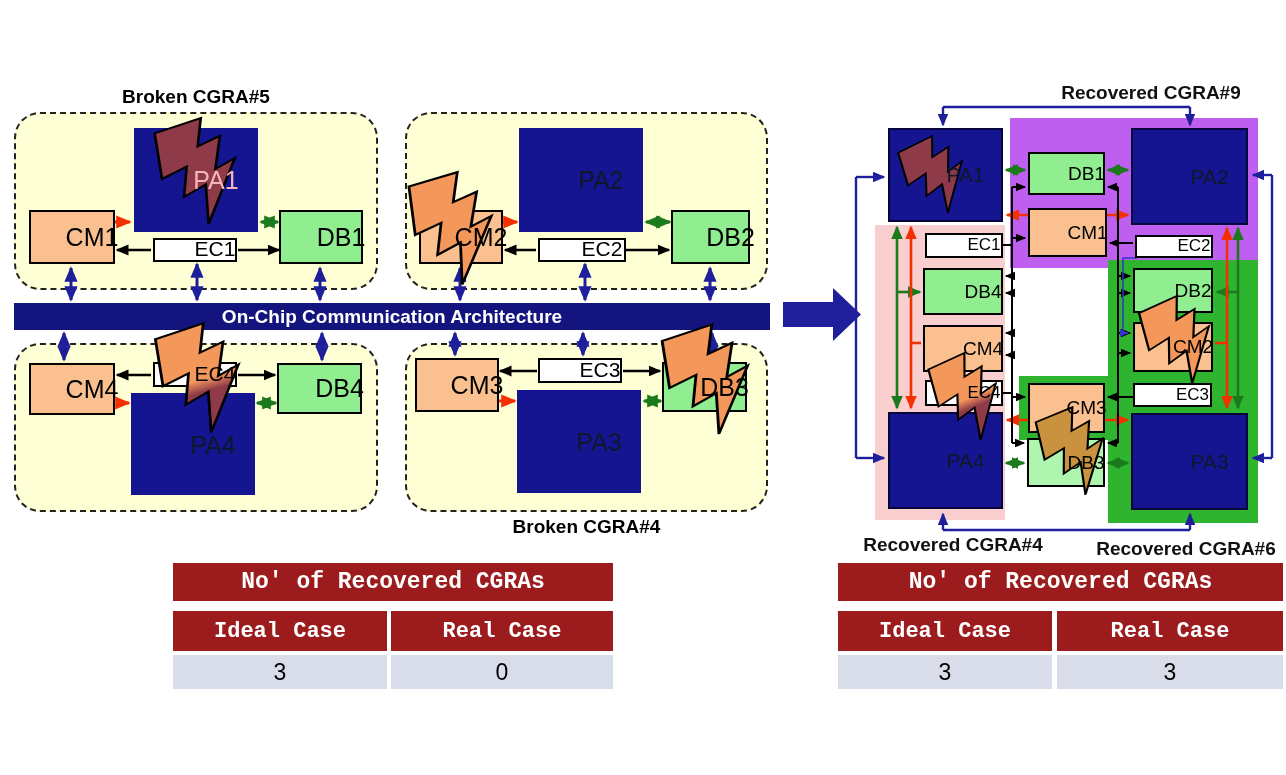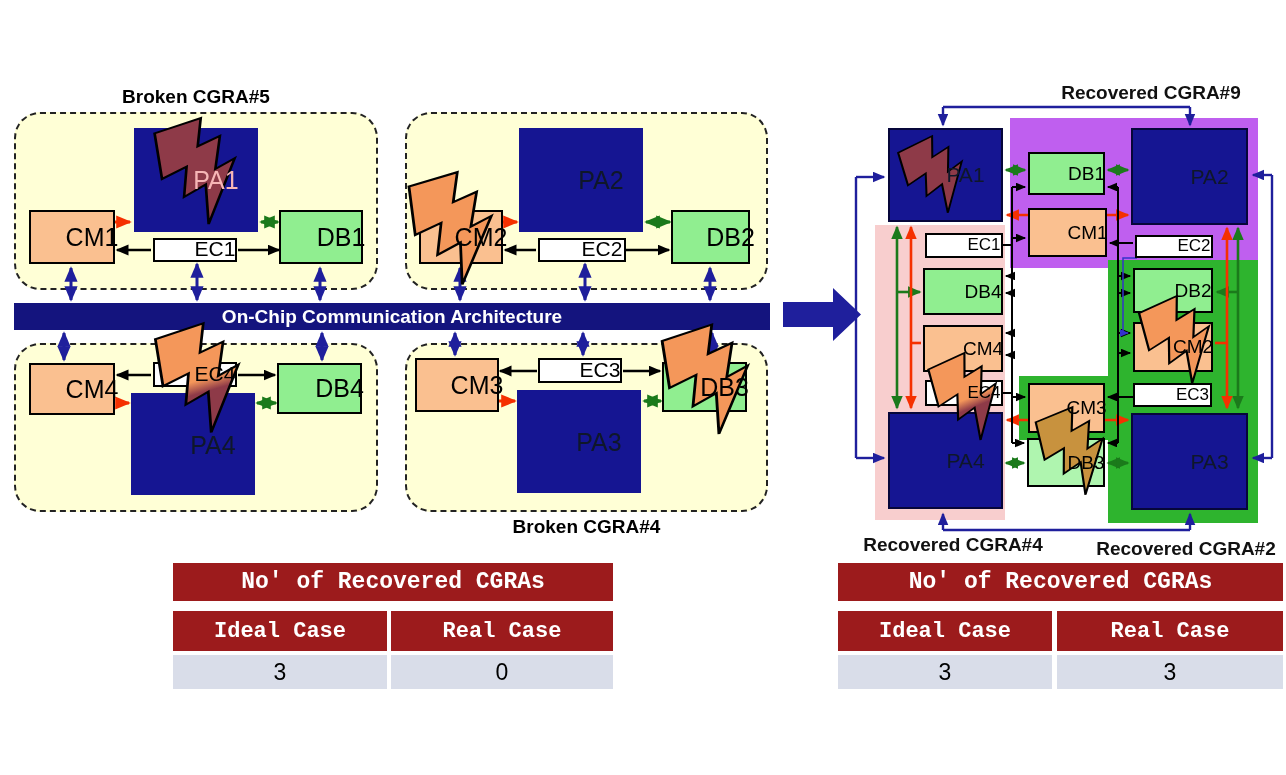--- a/index.html
+++ b/index.html
@@ -42,21 +42,21 @@
 
   <div class="bus" style="left:14px;top:303px;width:756px;height:27px">On-Chip Communication Architecture</div>
 
   <div class="region" style="left:1010px;top:118px;width:248px;height:150px;background:#BF5FEF"></div>
   <div class="region" style="left:875px;top:225px;width:130px;height:295px;background:#F8CECE"></div>
   <div class="region" style="left:1108px;top:260px;width:150px;height:263px;background:#2EB42E"></div>
   <div class="region" style="left:1019px;top:376px;width:93px;height:64px;background:#2EB42E"></div>
 
   <div class="rec-label" style="left:1040px;top:82px;width:222px">Recovered  CGRA#9</div>
   <div class="rec-label" style="left:842px;top:534px;width:222px">Recovered CGRA#4</div>
-  <div class="rec-label" style="left:1088px;top:538px;width:196px">Recovered  CGRA#2</div>
+  <div class="rec-label" style="left:1088px;top:538px;width:196px">Recovered  CGRA#6</div>
 
   <svg class="layer" id="arrows" width="1286" height="775">
     <defs>
       <marker id="mN" markerWidth="6" markerHeight="5" refX="4.6" refY="2.2" orient="auto" markerUnits="strokeWidth">
           <path d="M0,0 L5.2,2.2 L0,4.4 Z" fill="#1F1F9C"></path>
         </marker>
       <marker id="mG" markerWidth="6" markerHeight="5" refX="4.6" refY="2.2" orient="auto" markerUnits="strokeWidth">
           <path d="M0,0 L5.2,2.2 L0,4.4 Z" fill="#1B7A1B"></path>
         </marker>
       <marker id="mR" markerWidth="6" markerHeight="5" refX="4.6" refY="2.2" orient="auto" markerUnits="strokeWidth">

